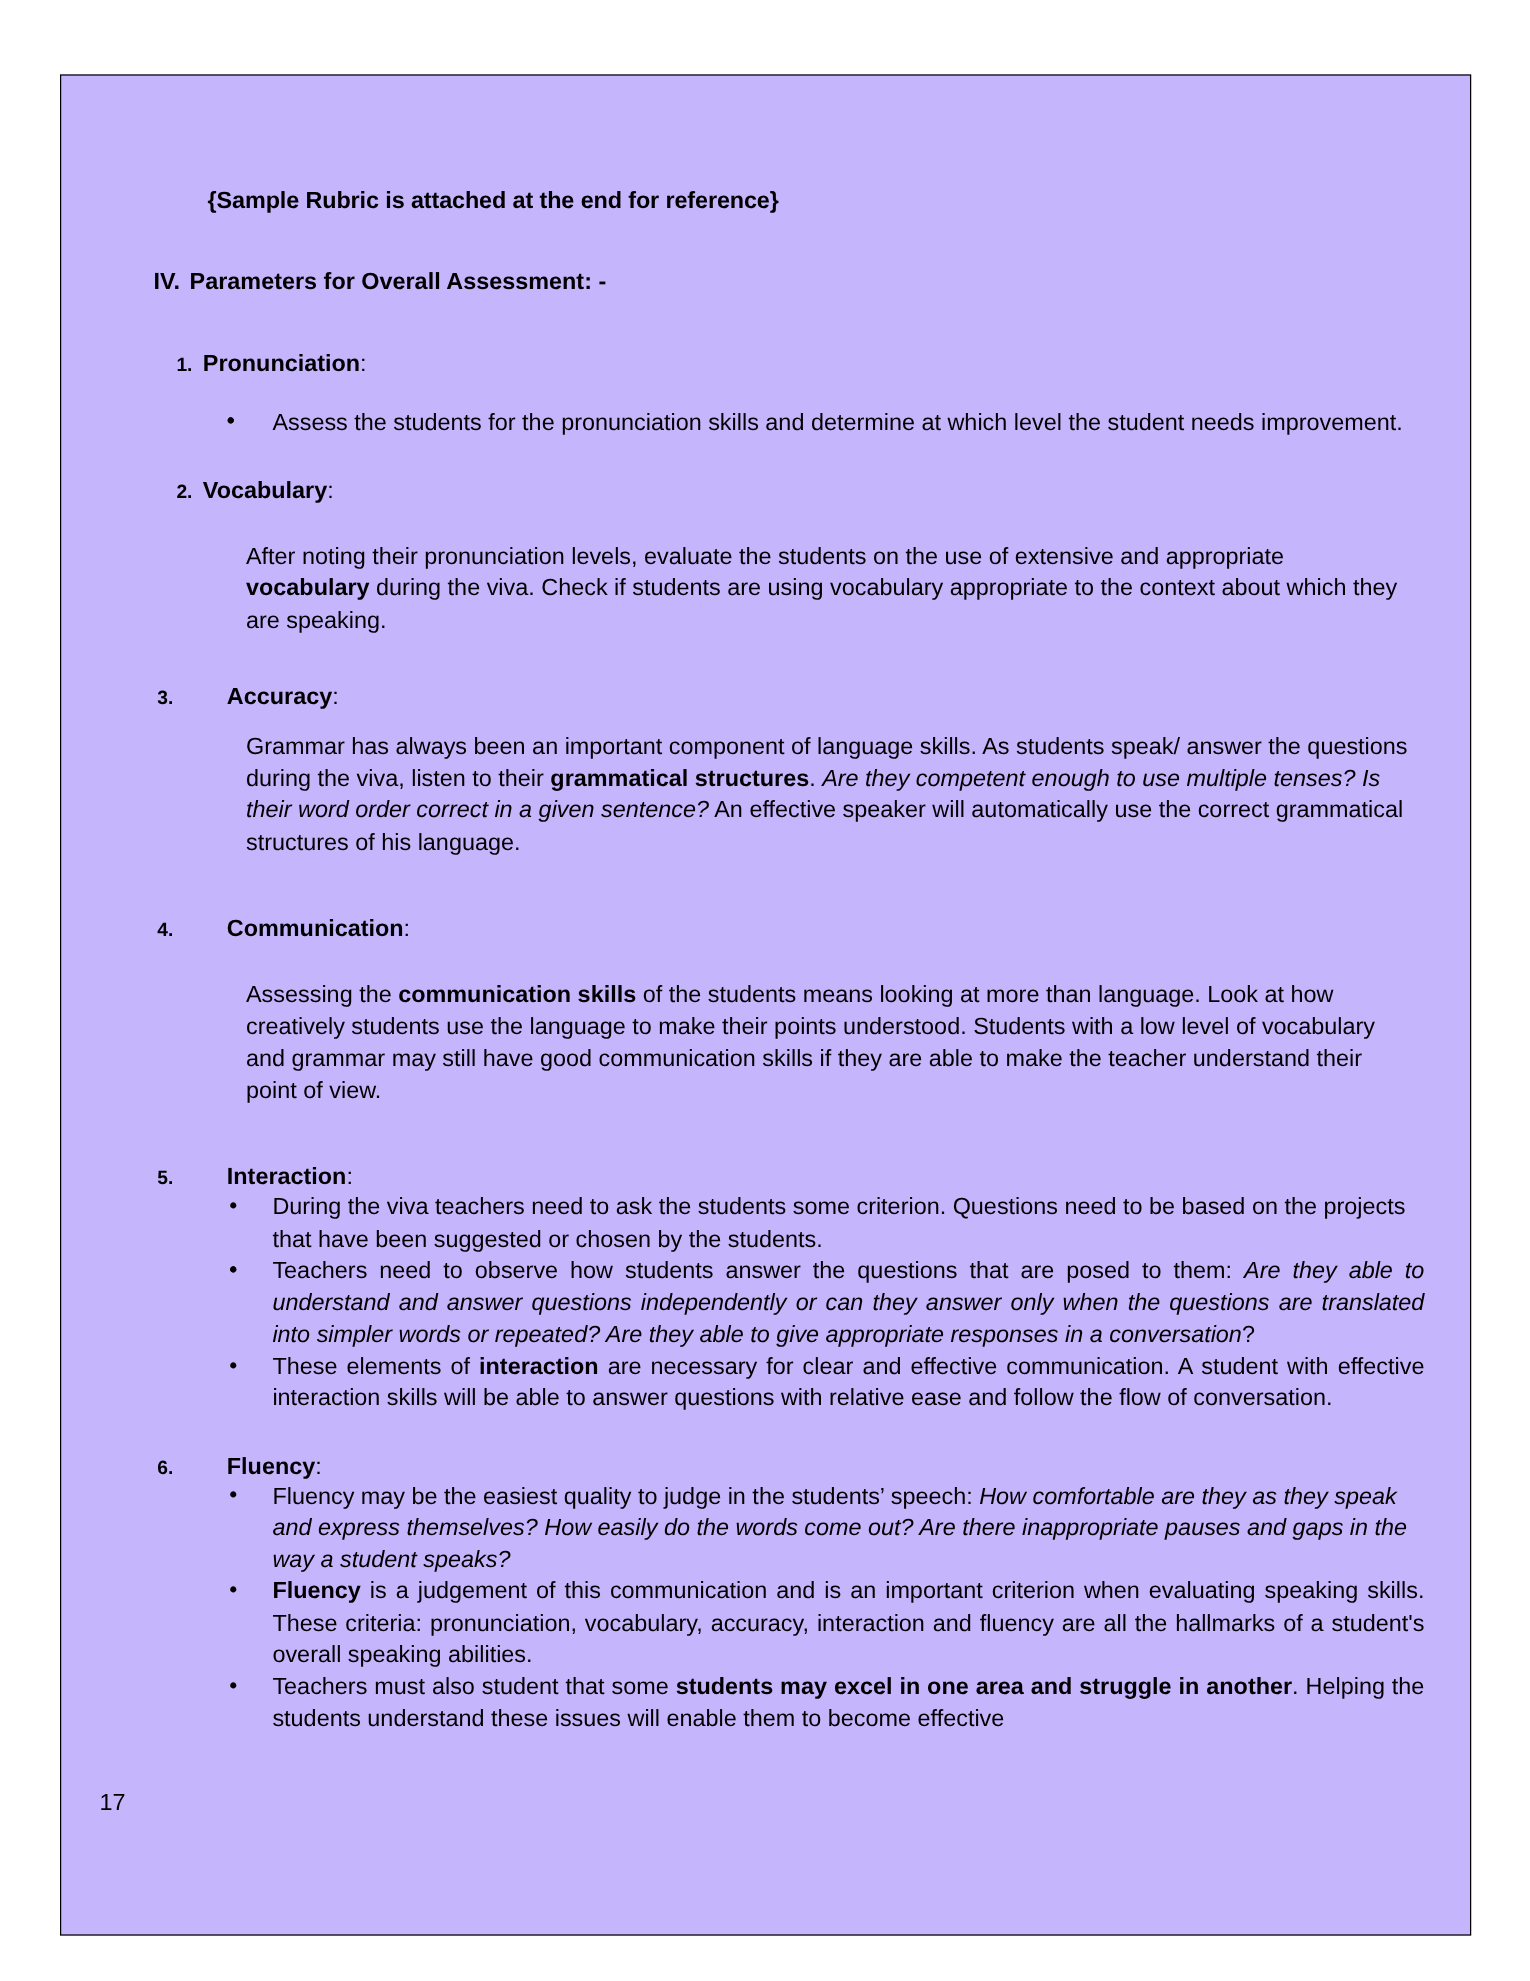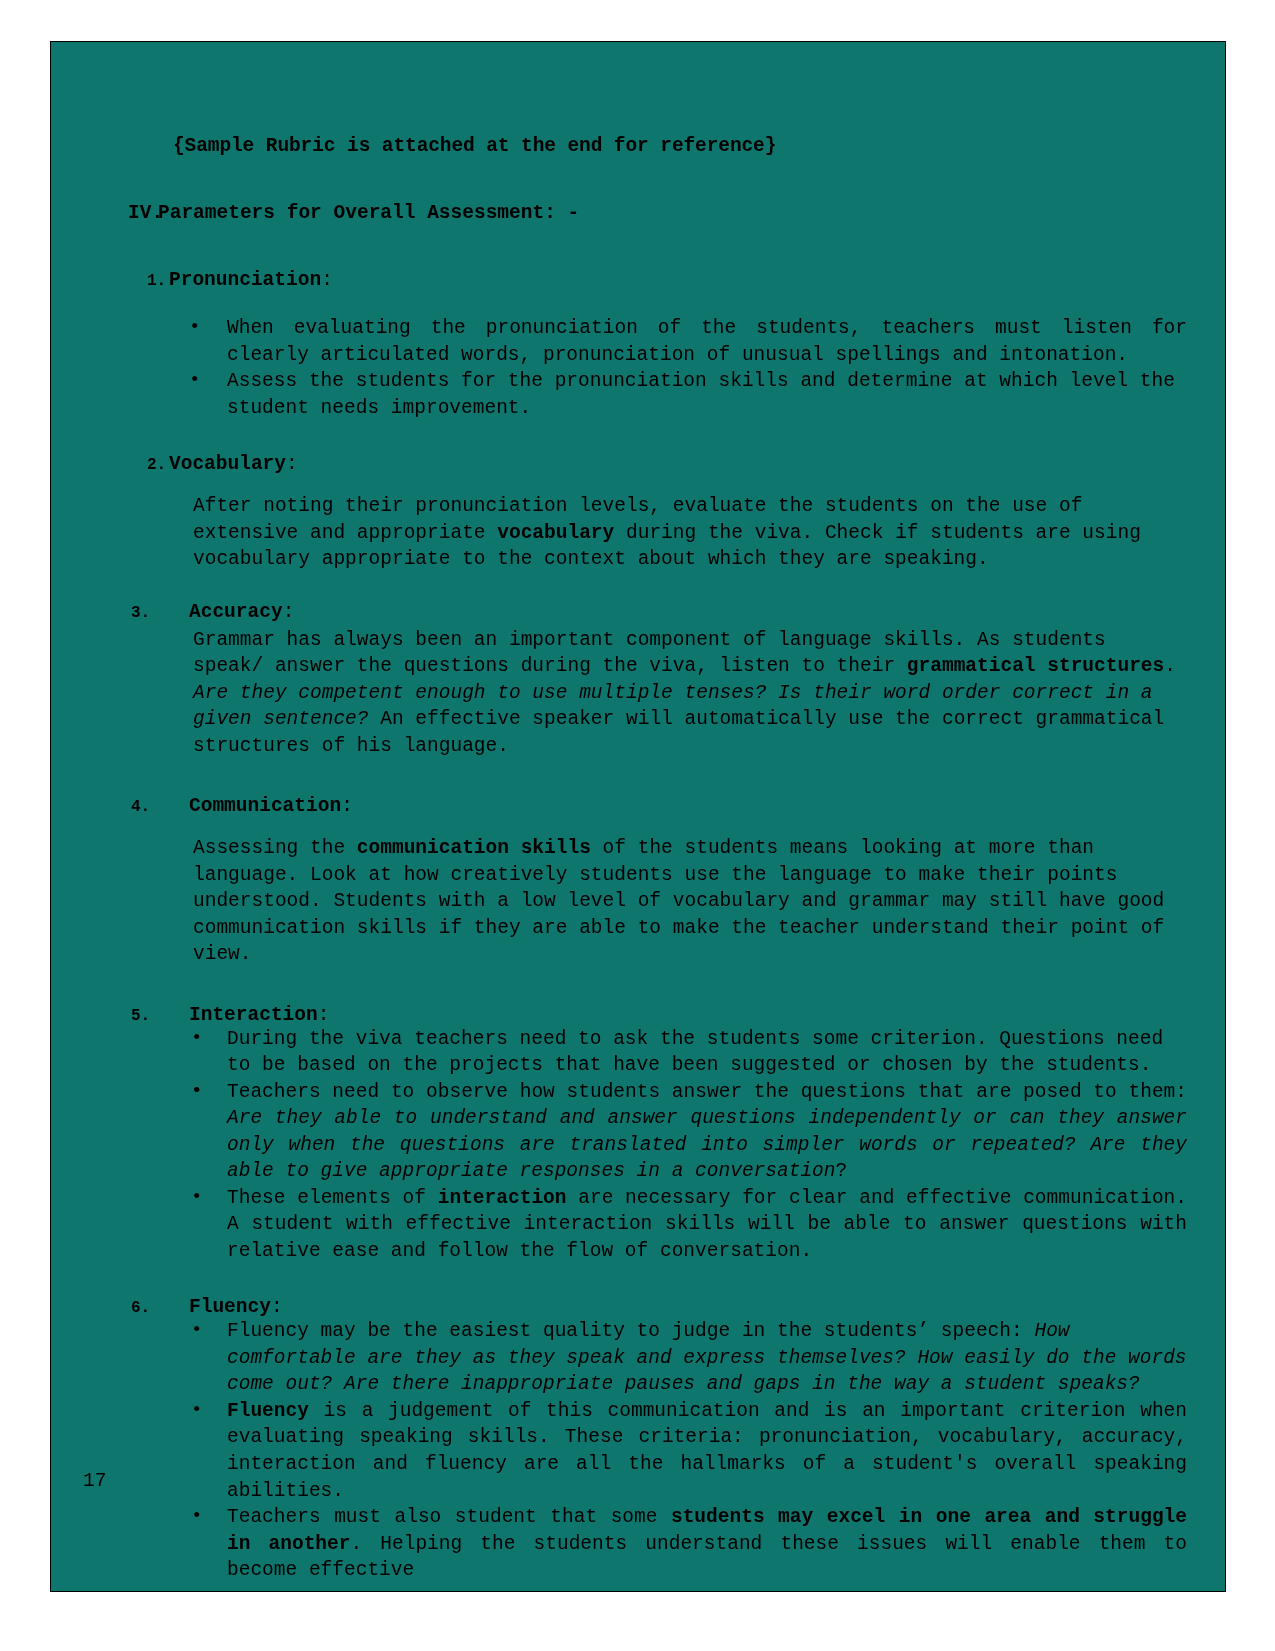--- a/index.html
+++ b/index.html
@@ -11,27 +11,26 @@
     width: 1275px;
     height: 1651px;
     font-family: "Liberation Sans", sans-serif;
     color: #000000;
     position: relative;
     overflow: hidden;
   }
   #page {
     position: absolute;
     left: 50px;
-    top: 41px;
+    top: 62px;
     width: 1176px;
     height: 1551px;
     border: 1.5px solid #000000;
     box-sizing: border-box;
-    background: #0f766e;
-    font-family: Liberation Mono, monospace;
+    background: #c4b5fd;
   }
   #content {
     position: absolute;
     left: 32px;
     top: 0px;
     width: 1108px;
     height: 100%;
   }
 
   .rubric-note {
@@ -80,21 +79,21 @@
     font-size: 16px;
     width: 58px;
     flex: 0 0 58px;
     padding-left: 48px;
   }
   .item-title .colon { font-weight: normal; }
 
   .body-para {
     font-size: 19.5px;
     line-height: 1.36;
-    margin: 4px;
+    margin: 16px;
     padding-left: 106px;
     padding-right: 0px;
     text-align: left;
   }
 
   ul.bullets {
     list-style: none;
     margin: 0;
     padding: 0;
   }
@@ -149,21 +148,21 @@
     <div class="spacer-lg"></div>
 
     <div class="item">
       <p class="item-title">
         <span class="num small">1.</span>
         <span>Pronunciation</span>
           <span class="colon">:</span>
       </p>
       <div class="spacer-md"></div>
       <ul class="bullets">
-        <li><span class="dot">•</span><span>When evaluating the pronunciation of the students, teachers must listen for clearly articulated words, pronunciation of unusual spellings and intonation.</span></li>
+        <li><span class="dot">•</span></li>
         <li class="ragged"><span class="dot">•</span><span>Assess the  students  for the pronunciation skills and determine at which level the student needs improvement.</span></li>
       </ul>
     </div>
 
     <div class="spacer-lg"></div>
 
     <div class="item">
       <p class="item-title">
         <span class="num small">2.</span>
         <span>Vocabulary</span>

